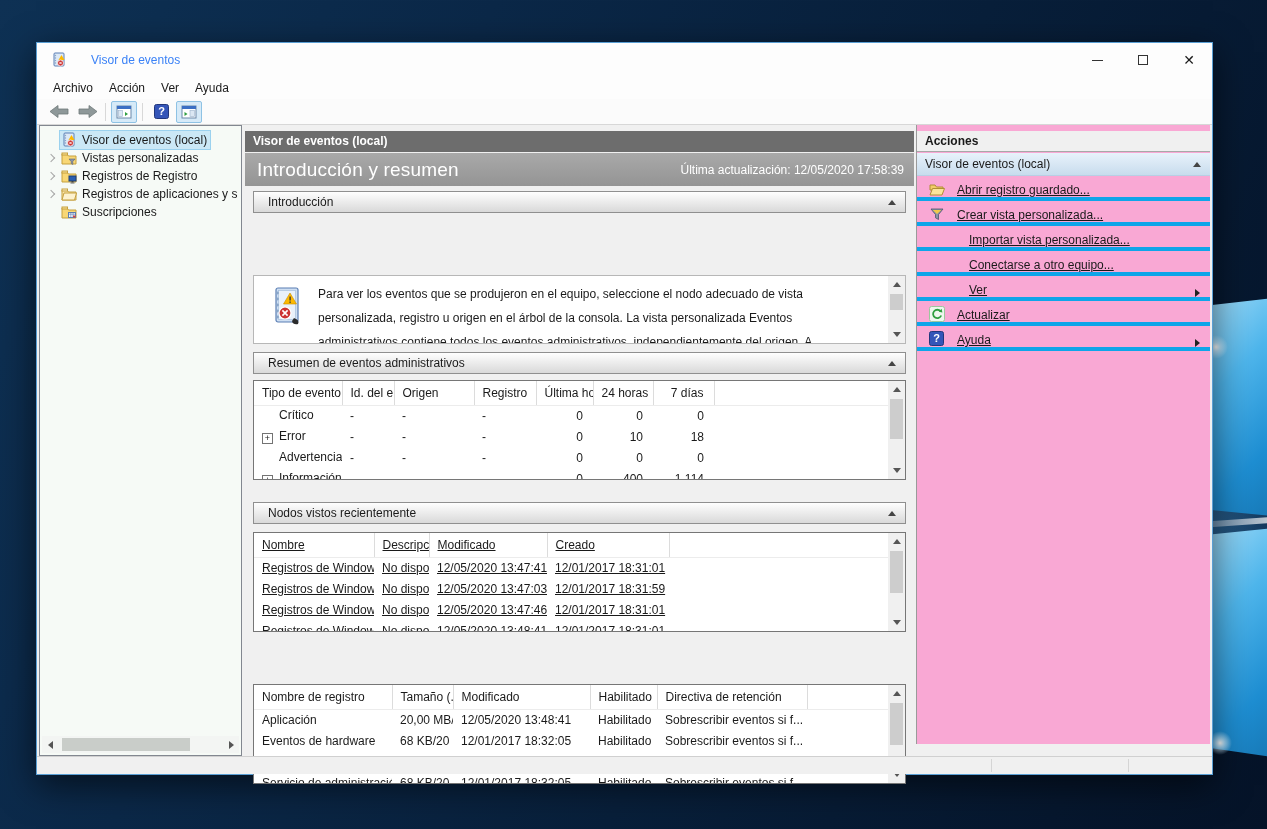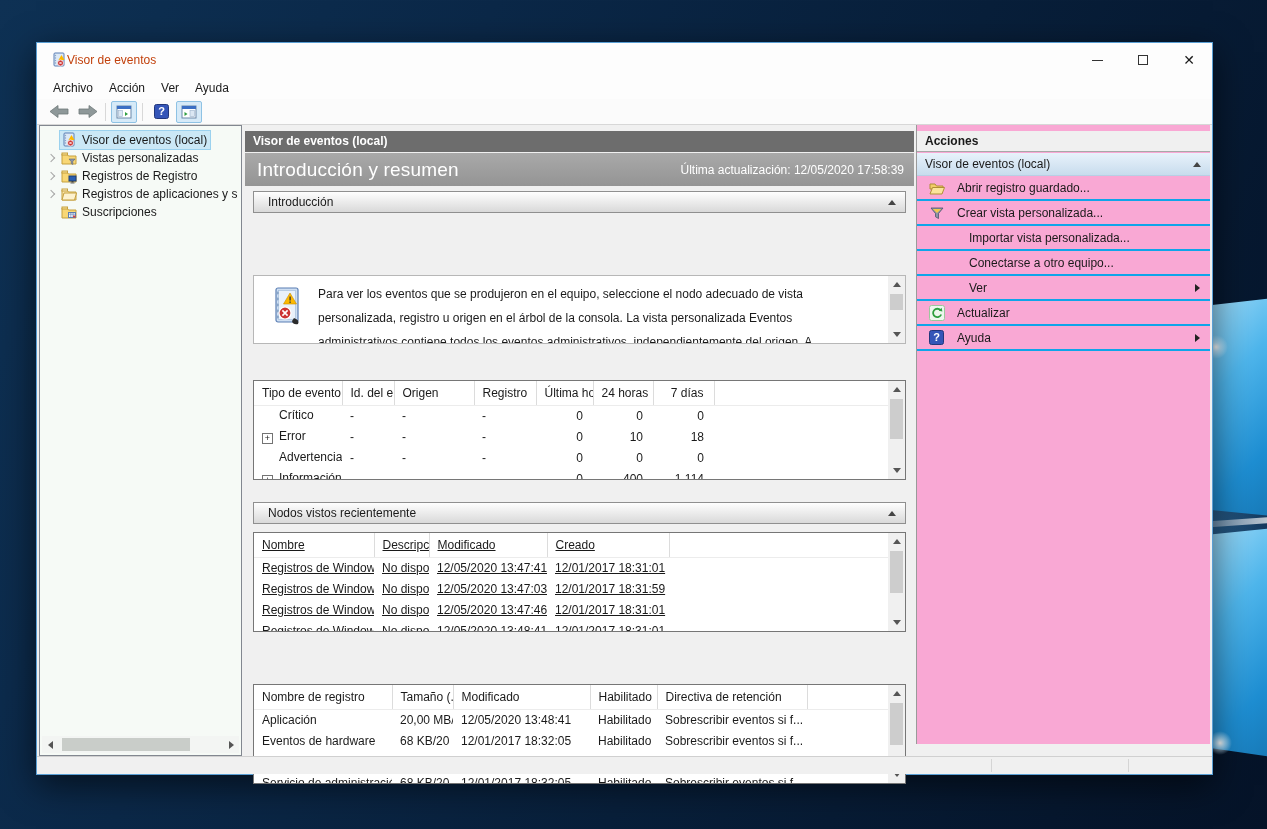--- a/index.html
+++ b/index.html
@@ -22,21 +22,21 @@
   .wp-spark-2 { right:30px; top:726px; }
   .wp-streak { position:absolute; right:-20px; top:520px; width:120px; height:6px;
     background:linear-gradient(90deg, transparent, rgba(255,255,255,.85)); transform:rotate(-4deg); }
 
   
   .window { position:absolute; left:36px; top:42px; width:1177px; height:733px;
     background:#f0f0f0; border:1px solid #5a9fd4; box-shadow:0 10px 34px rgba(0,0,0,.6); }
 
   .titlebar { position:absolute; left:0; top:0; right:0; height:34px; background:#fdfdfd;
     display:flex; align-items:center; padding-left:14px; }
-  .titlebar .app-title { margin-left:0; color:#c2410c; }
+  .titlebar .app-title { margin-left:24px; color:#3b82f6; }
   .win-controls { position:absolute; right:0; top:0; height:34px; display:flex; }
   .wc { width:46px; height:34px; display:flex; align-items:center; justify-content:center; color:#1a1a1a; }
   .wc-min { display:block; width:11px; height:1px; background:#333; }
   .wc-max { display:block; width:10px; height:10px; border:1px solid #333; }
   .wc-close { font-size:14px; line-height:14px; }
 
   .menubar { position:absolute; left:0; top:34px; right:0; height:22px; background:#fdfdfd;
     display:flex; align-items:center; padding-left:8px; }
   .menu-item { padding:2px 8px; }
 
@@ -114,22 +114,22 @@
 
   
   .actions-pane { position:absolute; right:0; top:0; bottom:12px; width:294px; background:#f9a8d4;
     border-left:1px solid #9a9a9a; }
   .act-title { position:absolute; left:0; right:0; top:6px; height:21px; background:#f0f0f0;
     font-weight:bold; line-height:21px; padding-left:8px; border-bottom:1px solid #a8a8a8; }
   .act-group { position:absolute; left:0; right:0; top:28px; height:23px;
     background:linear-gradient(#e8f2fb,#c8dced); border-bottom:1px solid #b8cfe4;
     line-height:23px; padding-left:8px; }
   .act-items { position:absolute; left:0; right:0; top:51px; }
-  .act-item { height:25px; display:flex; align-items:center; position:relative;
-    border-bottom:2px solid #0ea5e9; padding-left:12px; }
+  .act-item { height:25px; display:flex; align-items:flex-end; position:relative;
+    border-bottom:4px solid #0ea5e9; padding-left:12px;text-decoration:underline; }
   .act-label { margin-left:12px; }
   .act-item.no-icon .act-label { margin-left:40px; }
   .sub-arrow { position:absolute; right:10px; width:0; height:0;
     border-top:4px solid transparent; border-bottom:4px solid transparent; border-left:5px solid #222; }
 
   
   .statusbar { position:absolute; left:0; right:0; bottom:0; height:18px; background:#f0f0f0;
     border-top:1px solid #d0d0d0; }
   .sb-sep { position:absolute; top:2px; bottom:2px; width:1px; background:#d5d5d5; }
 </style>
@@ -345,20 +345,24 @@
               <span class="vs-arrow vs-up">
                   <span class="tri-up"></span>
                 </span>
               <span class="vs-thumb" style="top:18px;height:16px;"></span>
               <span class="vs-arrow vs-down">
                   <span class="tri-down"></span>
                 </span>
             </div>
           </div>
 
+          <div class="sec-head" style="top:166px;">
+            <span>Resumen de eventos administrativos</span>
+            <span class="collapse-up"></span>
+          </div>
           <div class="tbl-box" style="top:194px;">
             <table class="t-admin">
               <colgroup>
                   <col style="width:88px">
                   <col style="width:52px">
                   <col style="width:80px">
                   <col style="width:62px">
                   <col style="width:57px">
                   <col style="width:60px">
                   <col style="width:61px">

